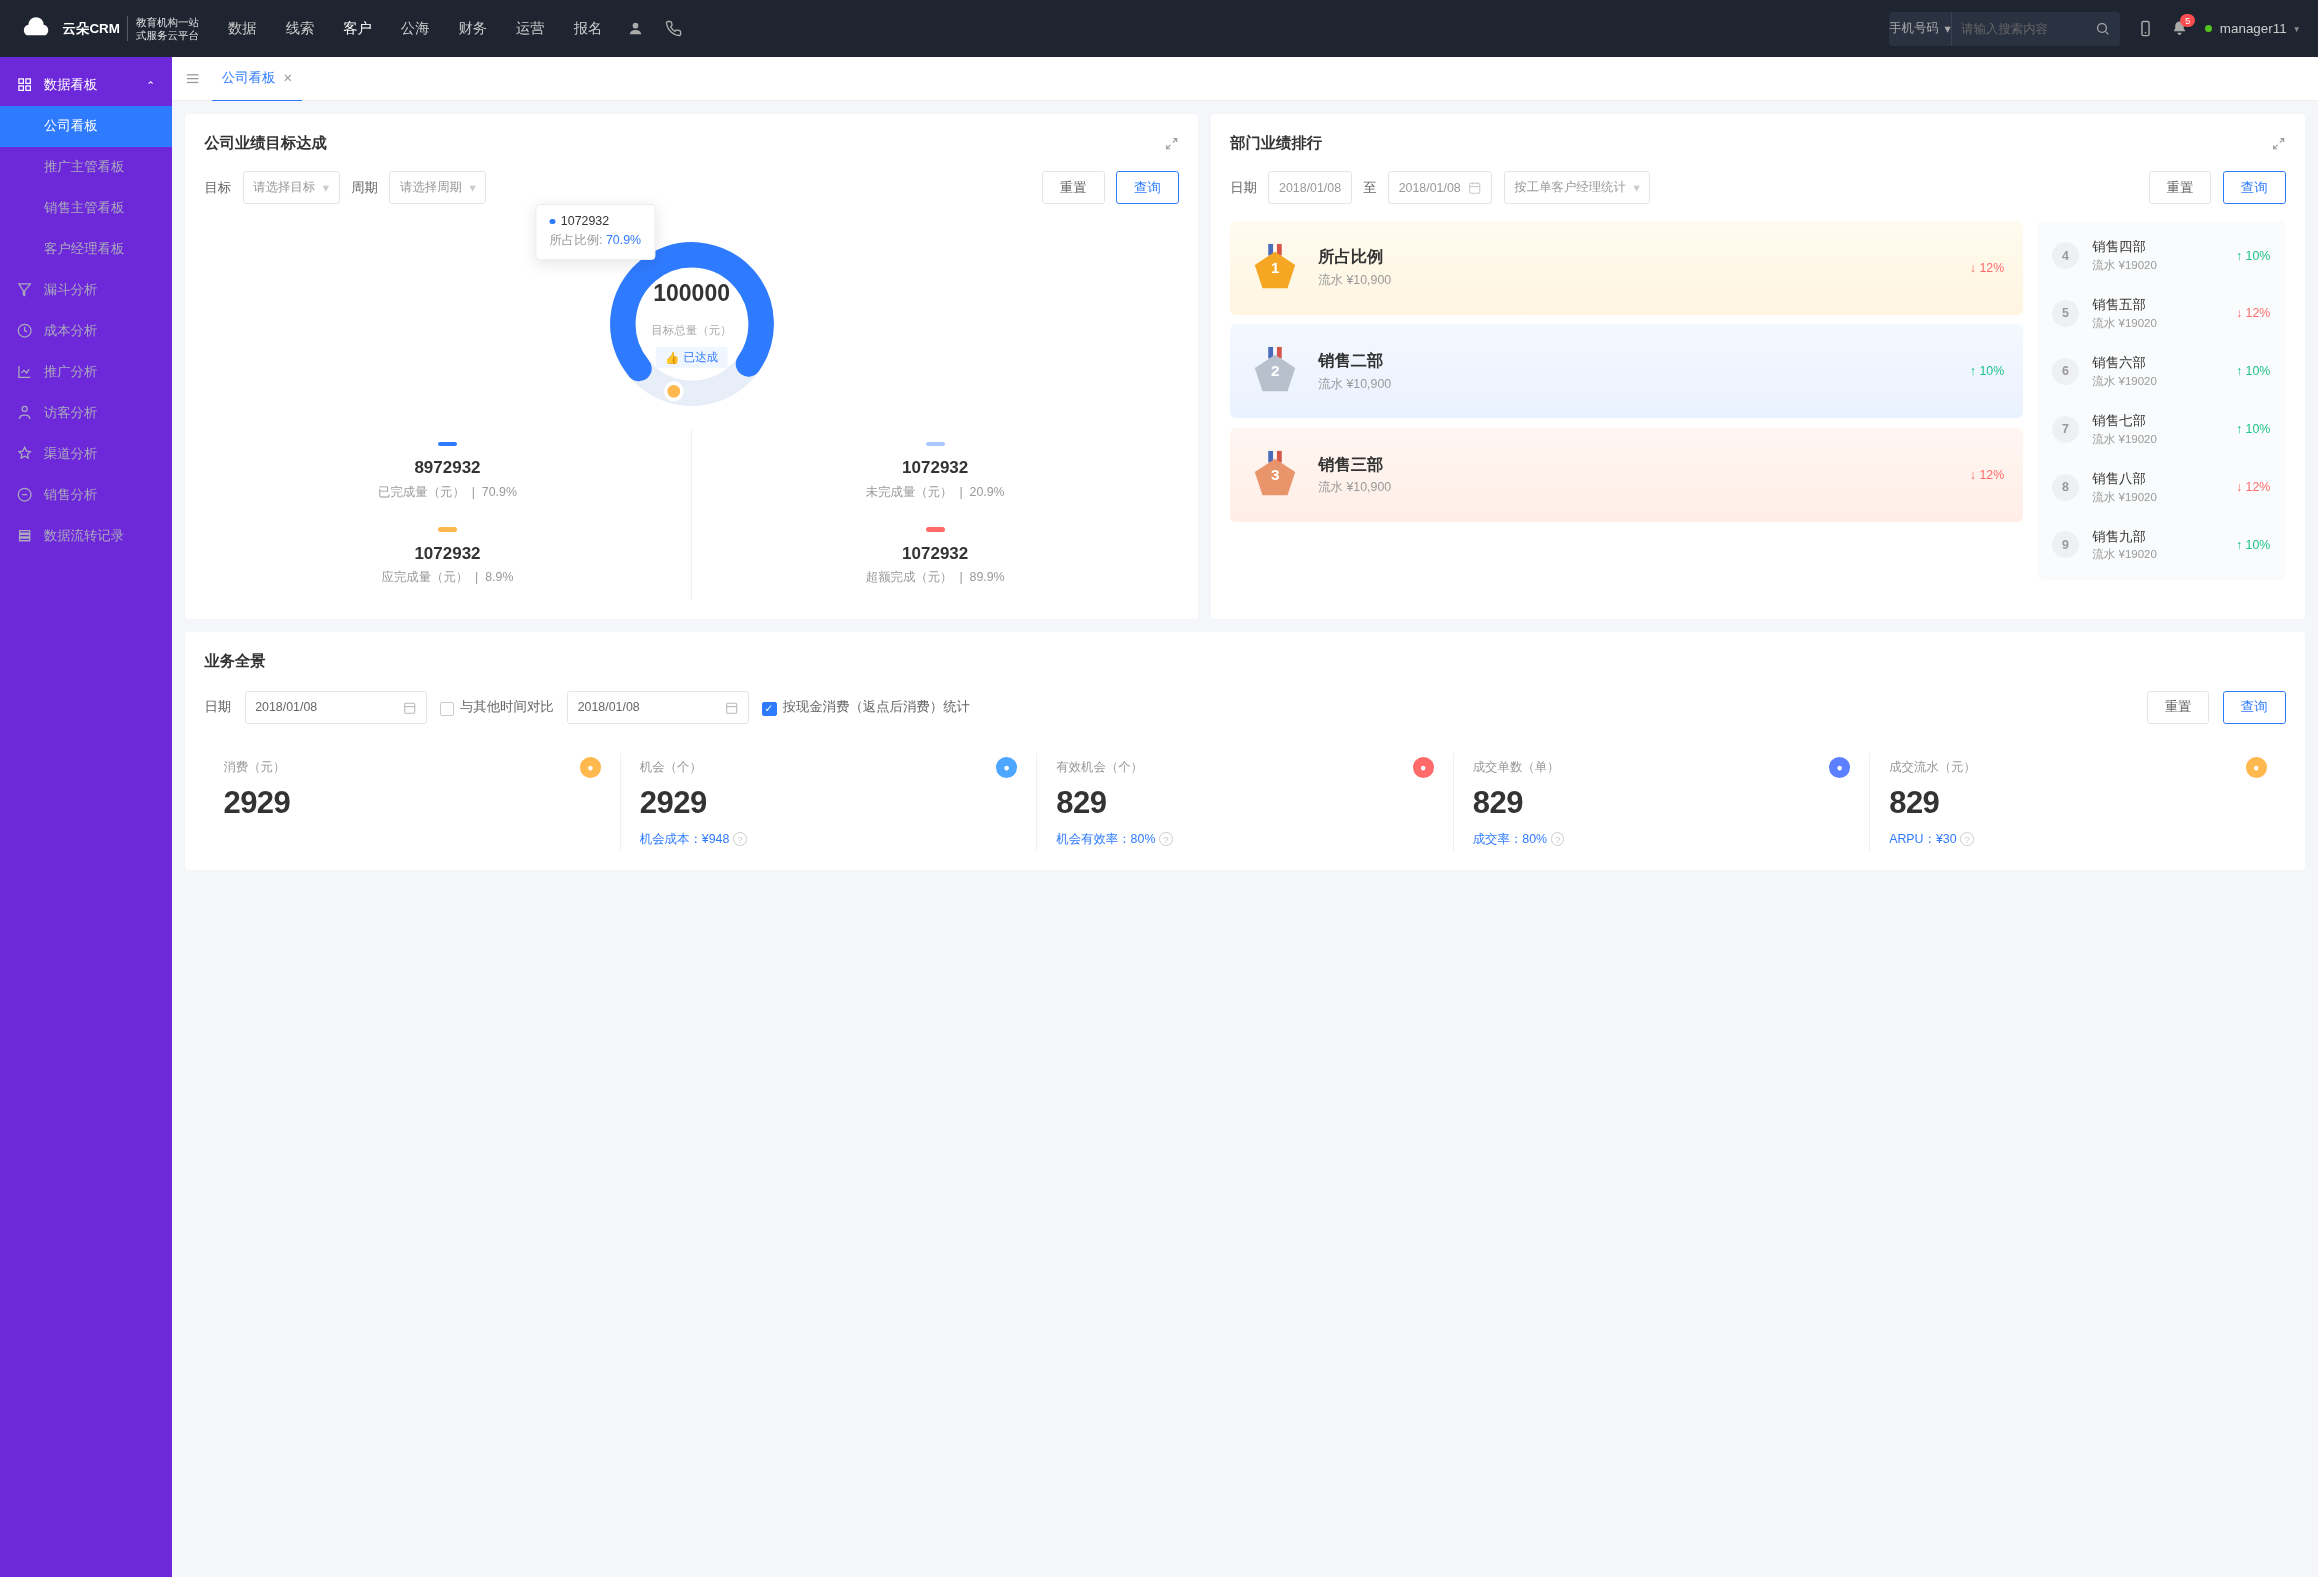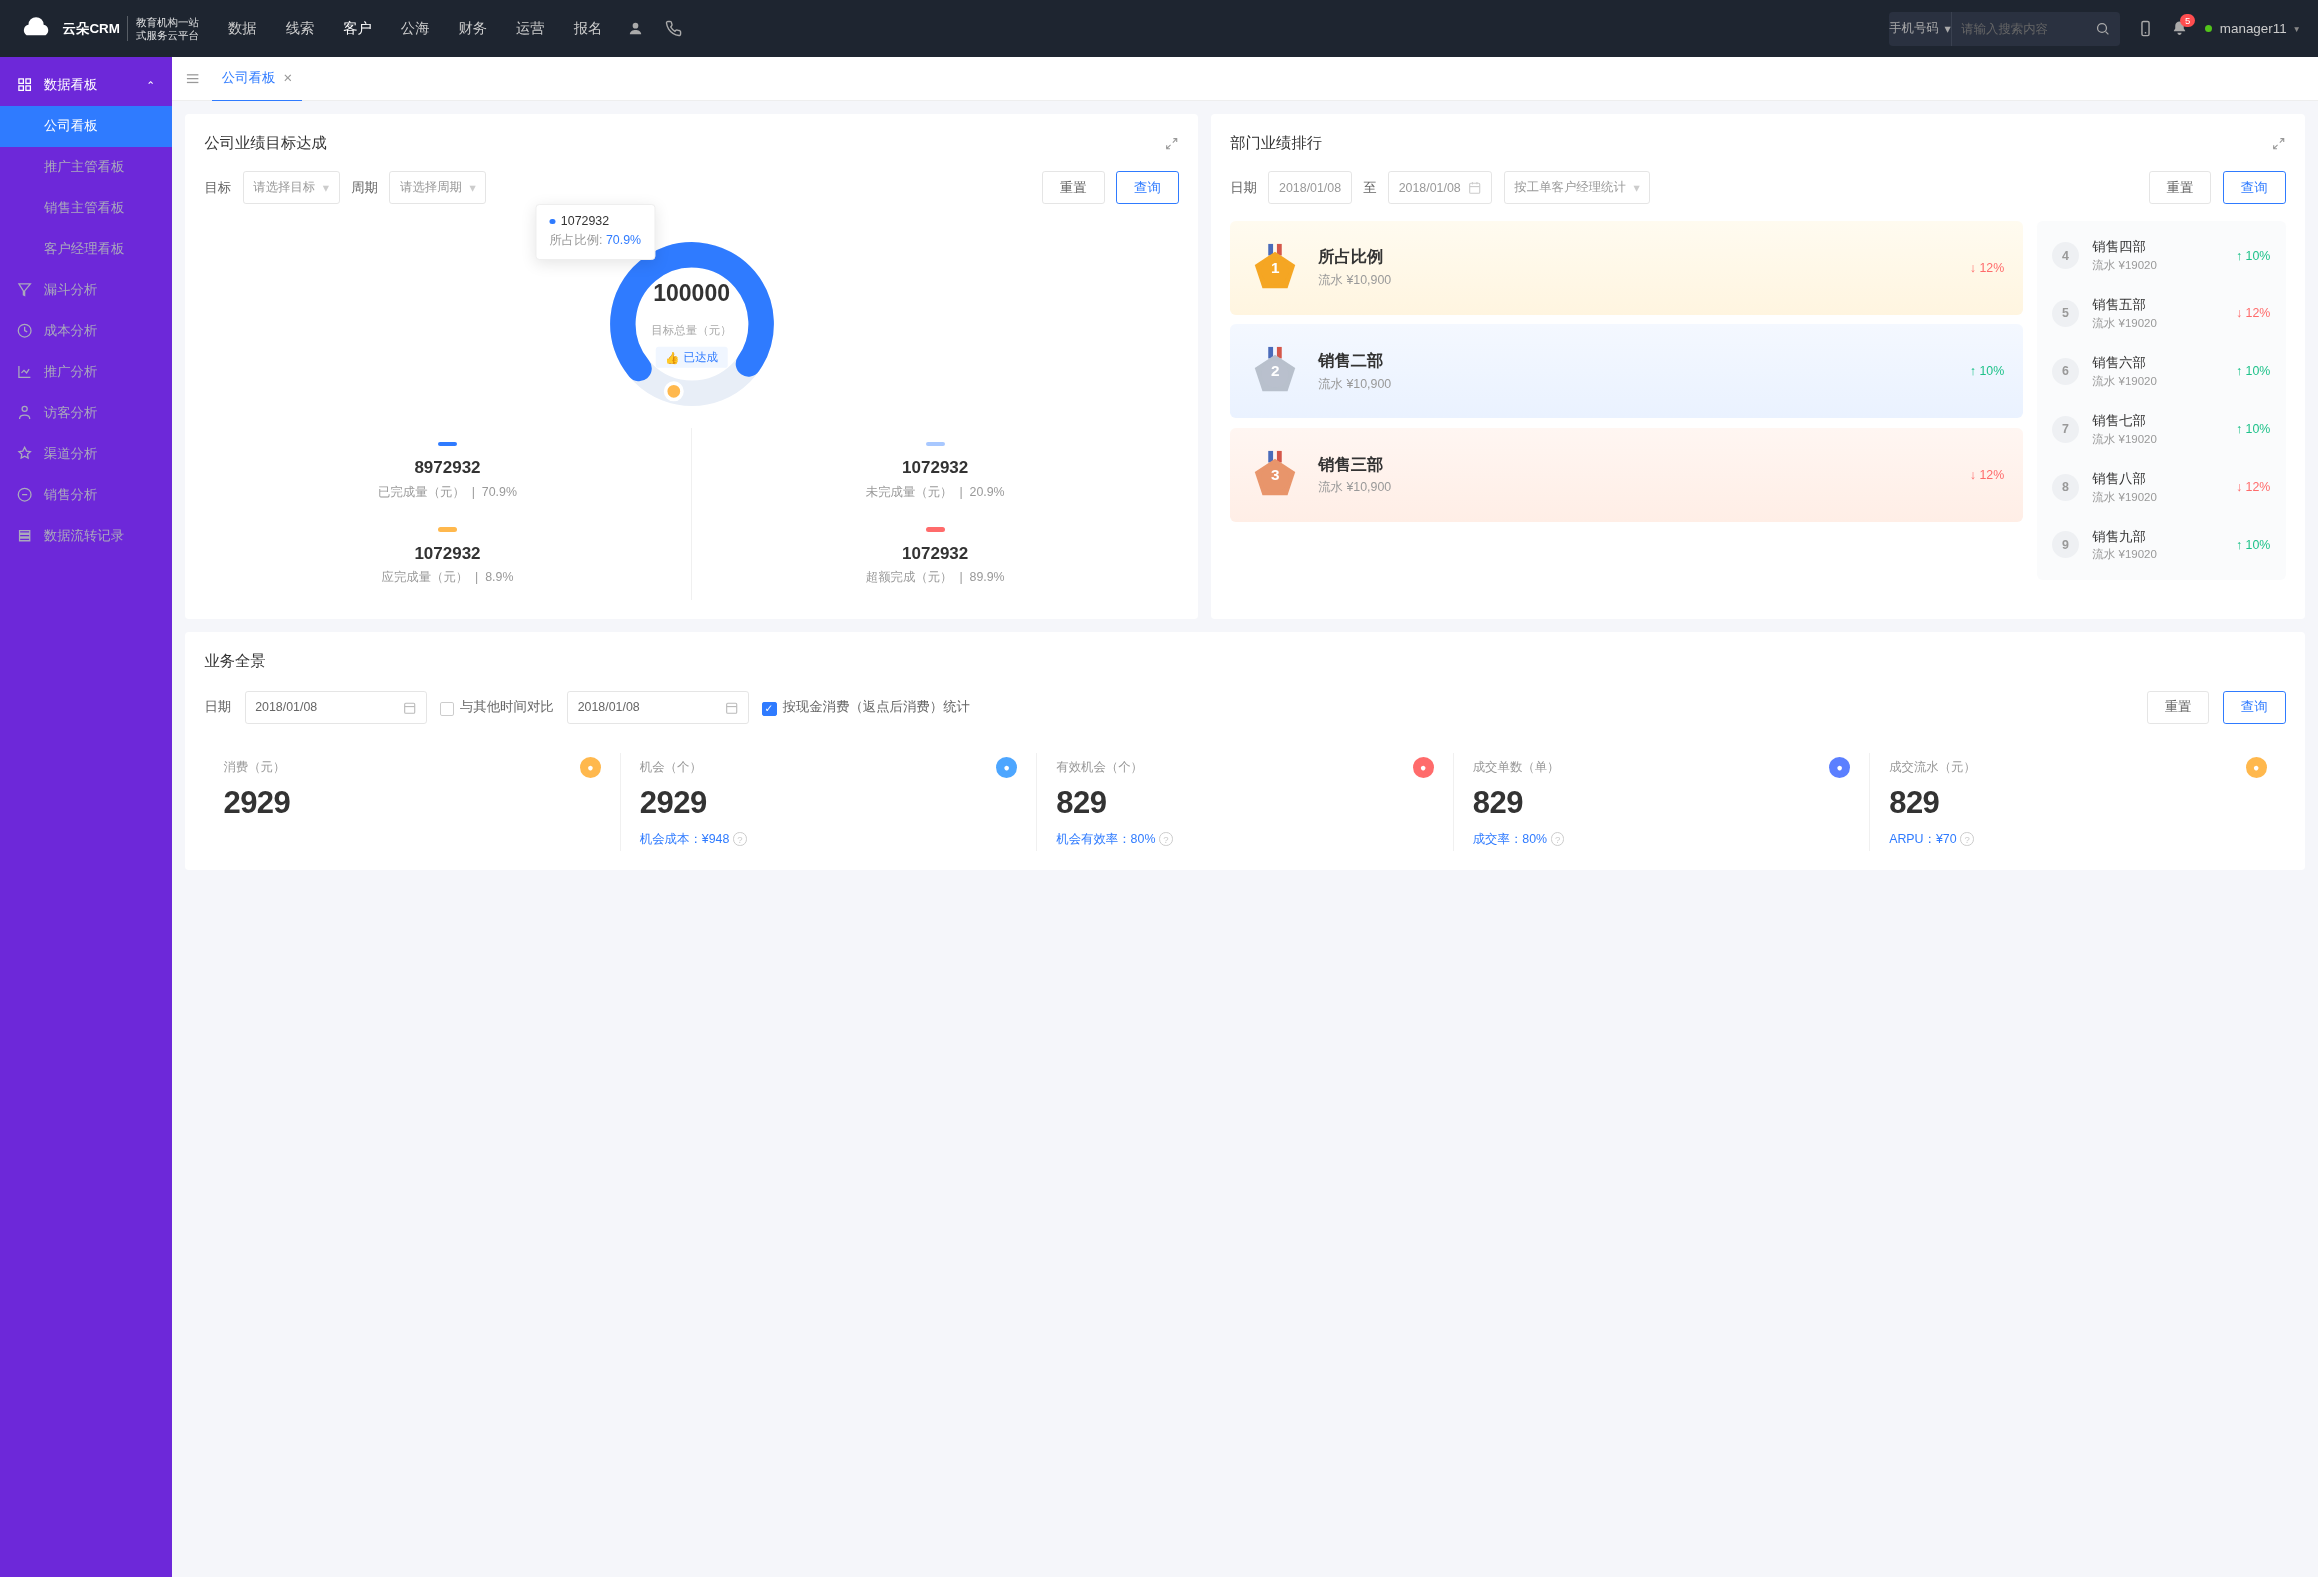--- a/index.html
+++ b/index.html
@@ -27,21 +27,21 @@
 .side-item.sub{padding-left:44px}
 .side-item.active{background:#2f7bff;color:#fff}
 .main{flex:1;overflow:auto}
 .tabbar{height:44px;background:#fff;border-bottom:1px solid #eee;display:flex;align-items:center;padding:0 13.4px;gap:11.5px}
 .hamb{color:#999;cursor:pointer}
 .tab{display:flex;align-items:center;gap:7.6px;padding:0 9.6px;height:44px;color:#2f7bff;font-size:13.4px;border-bottom:1.9px solid #2f7bff}
 .tab .x{color:#999;font-size:11.5px;cursor:pointer}
 .content{padding:13.4px;display:grid;grid-template-columns:1fr 1.08fr;gap:13.4px}
 .card{background:#fff;border-radius:3.8px;padding:19px}
 .card-head{display:flex;align-items:center;justify-content:space-between;margin-bottom:17px}
-.card-title{font-size:15.3px;font-weight:400;color:#333}
+.card-title{font-size:15.3px;font-weight:700;color:#333}
 .expand{color:#999;cursor:pointer}
 .filters{display:flex;align-items:center;gap:11.5px;flex-wrap:wrap}
 .lbl{font-size:13.4px;color:#666}
 .sel,.inp{height:32.5px;border:1px solid #e5e5e5;border-radius:2.9px;padding:0 9.6px;font-size:12.4px;color:#999;display:flex;align-items:center;gap:7.6px;background:#fff;cursor:pointer}
 .sel .chev{color:#ccc}
 .btn{height:32.5px;padding:0 17px;border:1px solid #e5e5e5;border-radius:2.9px;background:#fff;font-size:13.4px;color:#666;cursor:pointer}
 .btn.primary{border-color:#2f7bff;color:#2f7bff}
 .donut-wrap{position:relative;display:flex;justify-content:center;margin:29px 0 13.4px}
 .donut{width:182px;height:182px}
 .donut-center{position:absolute;top:50%;left:50%;transform:translate(-50%,-50%);text-align:center}
@@ -523,21 +523,21 @@
                 <span class="q">?</span>
               </div>
             </div>
             <div class="metric">
               <div class="metric-h">
                 <span>成交流水（元）</span>
                 <span class="metric-ico" style="background:#ffb84d">●</span>
               </div>
               <div class="metric-val">829</div>
               <div class="metric-sub">
-                <span>ARPU：¥70</span>
+                <span>ARPU：¥30</span>
                 <span class="q">?</span>
               </div>
             </div>
           </div>
       </div>
     </div>
   </div>
 </div>
 
 

